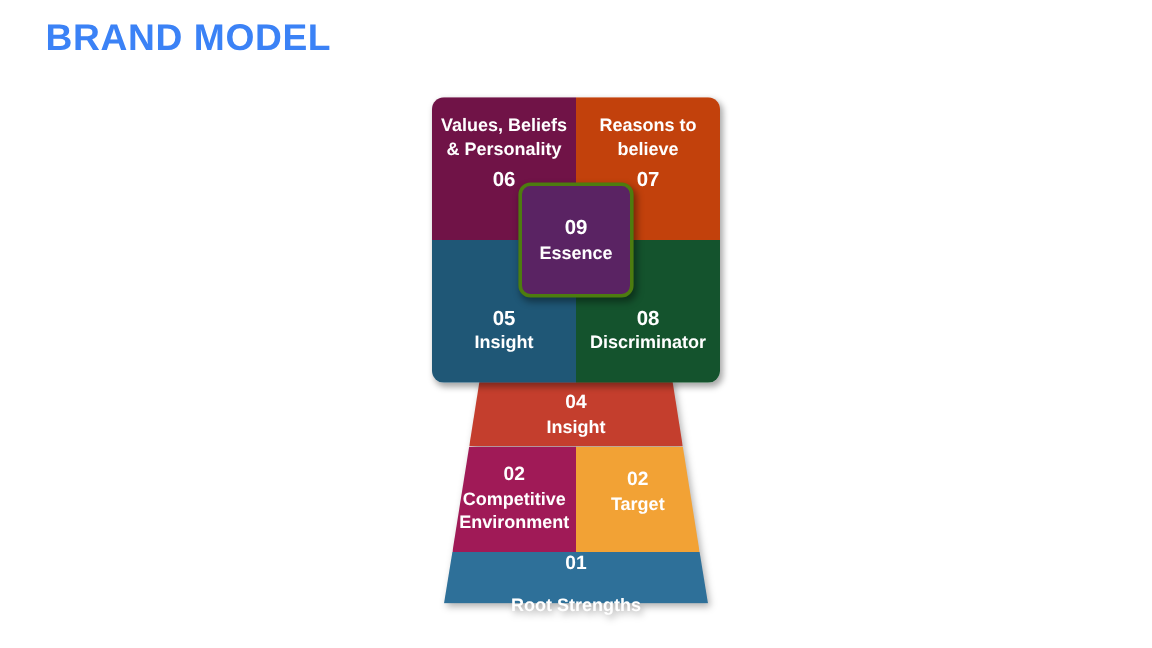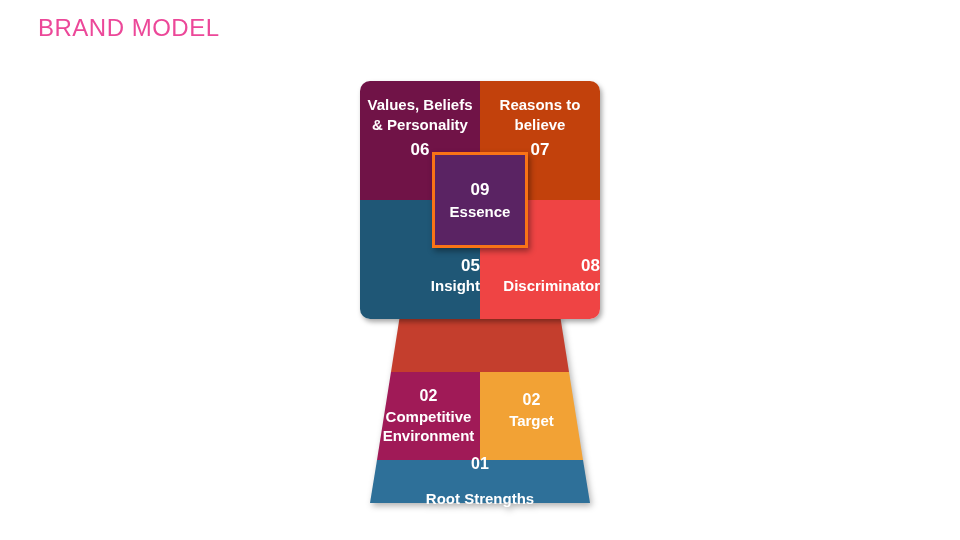--- a/index.html
+++ b/index.html
@@ -3,21 +3,21 @@
 <meta charset="utf-8">
 <style>
   * { margin: 0; padding: 0; box-sizing: border-box; }
   html, body { width: 960px; height: 540px; background: #ffffff; overflow: hidden; }
   body { font-family: "Liberation Sans", sans-serif; position: relative; }
 
   .slide { position: absolute; left: 0; top: 0; width: 960px; height: 540px; background: #ffffff; }
 
   .title {
     position: absolute; left: 38px; top: 14px;
-    font-size: 24px; font-weight: 400; color: #ec4899; letter-spacing: 0.5px;
+    font-size: 31px; font-weight: 700; color: #3b82f6; letter-spacing: 0.5px;
   }
   .subtitle {
     position: absolute; left: 38px; top: 58px;
     font-size: 21px; font-weight: 400; color: #262626;
   }
 
   
   .key-block {
     position: absolute; left: 360px; top: 81px; width: 240px; height: 238px;
     border-radius: 10px; overflow: hidden; z-index: 2;
@@ -25,26 +25,26 @@
     box-shadow: 2px 3px 5px rgba(0,0,0,0.35);
   }
   .quad {
     display: flex; flex-direction: column; align-items: center;
     color: #fff; text-align: center;
   }
   .quad .lbl { font-size: 15px; font-weight: 700; line-height: 1.3; white-space: pre-line; }
   .quad .num { font-size: 17px; font-weight: 700; }
   .q-top { padding-top: 14px; }
   .q-top .num { margin-top: 6px; }
-  .q-bottom { padding-top: 56px; align-items: flex-end; }
+  .q-bottom { padding-top: 56px; }
 
   
   .essence {
     position: absolute; left: 432px; top: 152px; width: 96px; height: 96px;
-    border: 3px solid #f97316; border-radius: 0; z-index: 3;
+    border: 3px solid #4d7c0f; border-radius: 10px; z-index: 3;
     display: flex; flex-direction: column; align-items: center; justify-content: center;
     color: #fff; text-align: center;
     box-shadow: 2px 3px 6px rgba(0,0,0,0.4);
   }
   .essence .num { font-size: 17px; font-weight: 700; }
   .essence .lbl { font-size: 15px; font-weight: 700; margin-top: 3px; }
 
   
   .pyramid {
     position: absolute; left: 350px; top: 310px; width: 260px; height: 200px;
@@ -58,21 +58,21 @@
 
   .pyr-text {
     position: absolute; display: flex; flex-direction: column; align-items: center;
     color: #fff; text-align: center; z-index: 2;
   }
   .pyr-text .num { font-size: 16px; font-weight: 700; line-height: 1.3; }
   .pyr-text .lbl { font-size: 15px; font-weight: 700; line-height: 1.3; white-space: pre-line; }
   .t-insight { left: 41px;  top: 10px;  width: 178px; height: 52px; justify-content: center; }
   .t-comp    { left: 27px;  top: 62px;  width: 103px; height: 88px; justify-content: center; }
   .t-target  { left: 130px; top: 62px;  width: 103px; height: 88px; justify-content: flex-start; padding-top: 18px; }
-  .t-root    { left: 20px;  top: 150px; width: 220px; height: 43px; justify-content: center; gap: 14px; }
+  .t-root    { left: 20px;  top: 150px; width: 220px; height: 43px; justify-content: space-between; gap: 14px; }
 </style>
 </head>
 <body>
 
 <div class="slide">
 
   <div class="title">BRAND MODEL</div>
 
   <div class="key-block">
     <div class="quad q-top" style="background-color: rgb(112, 19, 71);">
@@ -82,37 +82,41 @@
     </div>
     <div class="quad q-top" style="background-color: #c2410c;">
       <div class="lbl">Reasons to
 believe</div>
       <div class="num">07</div>
     </div>
     <div class="quad q-bottom" style="background-color: rgb(31, 87, 118);">
       <div class="num">05</div>
       <div class="lbl">Insight</div>
     </div>
-    <div class="quad q-bottom" style="background-color: #ef4444;">
+    <div class="quad q-bottom" style="background-color: #14532d;">
       <div class="num">08</div>
       <div class="lbl">Discriminator</div>
     </div>
   </div>
 
   <div class="essence" style="background-color: rgb(90, 35, 99);">
     <div class="num">09</div>
     <div class="lbl">Essence</div>
   </div>
 
   <div class="pyramid">
     <div class="pyr-row row-insight" style="background-color: rgb(196, 62, 45);"></div>
     <div class="pyr-row row-comp" style="background-color: rgb(160, 26, 87);"></div>
     <div class="pyr-row row-target" style="background-color: rgb(242, 162, 53);"></div>
     <div class="pyr-row row-root" style="background-color: rgb(46, 112, 153);"></div>
 
+    <div class="pyr-text t-insight">
+      <div class="num">04</div>
+      <div class="lbl">Insight</div>
+    </div>
     <div class="pyr-text t-comp">
       <div class="num">02</div>
       <div class="lbl">Competitive
 Environment</div>
     </div>
     <div class="pyr-text t-target">
       <div class="num">02</div>
       <div class="lbl">Target</div>
     </div>
     <div class="pyr-text t-root">

